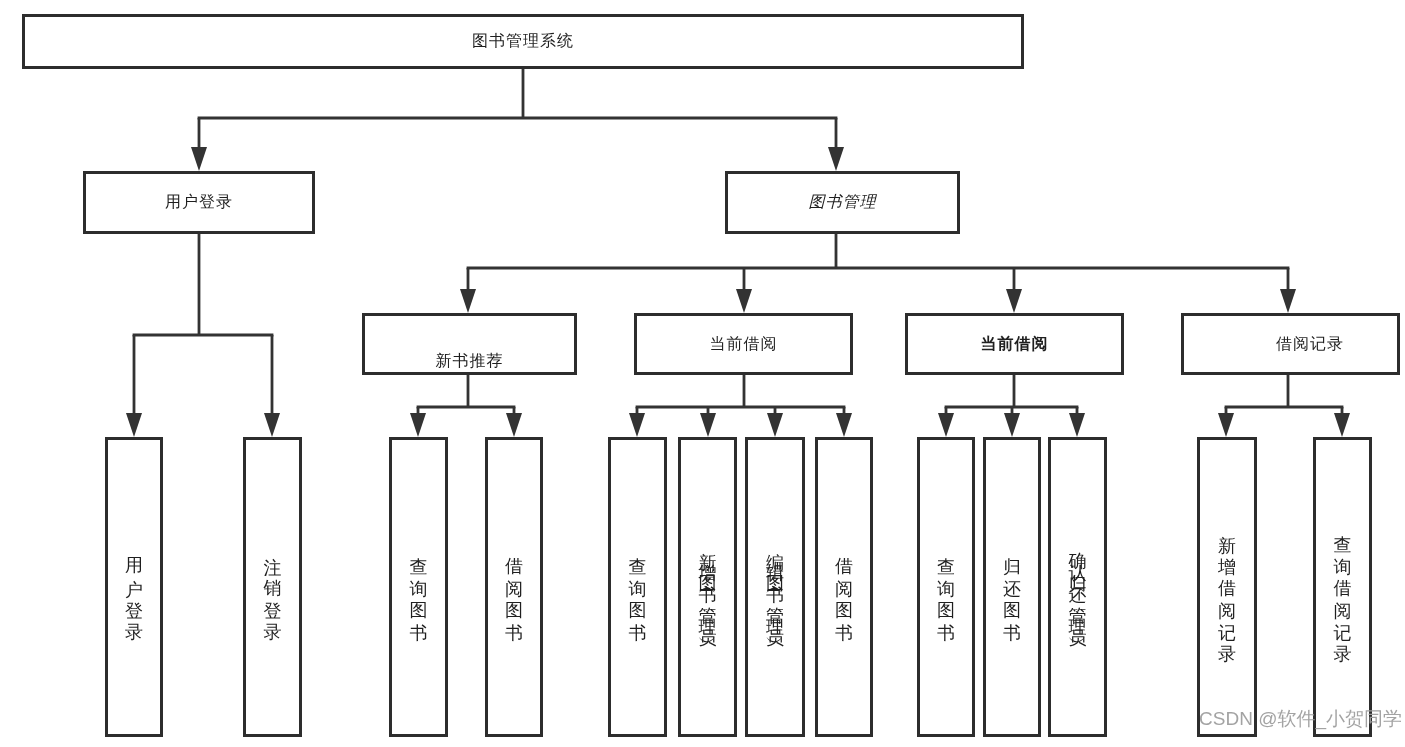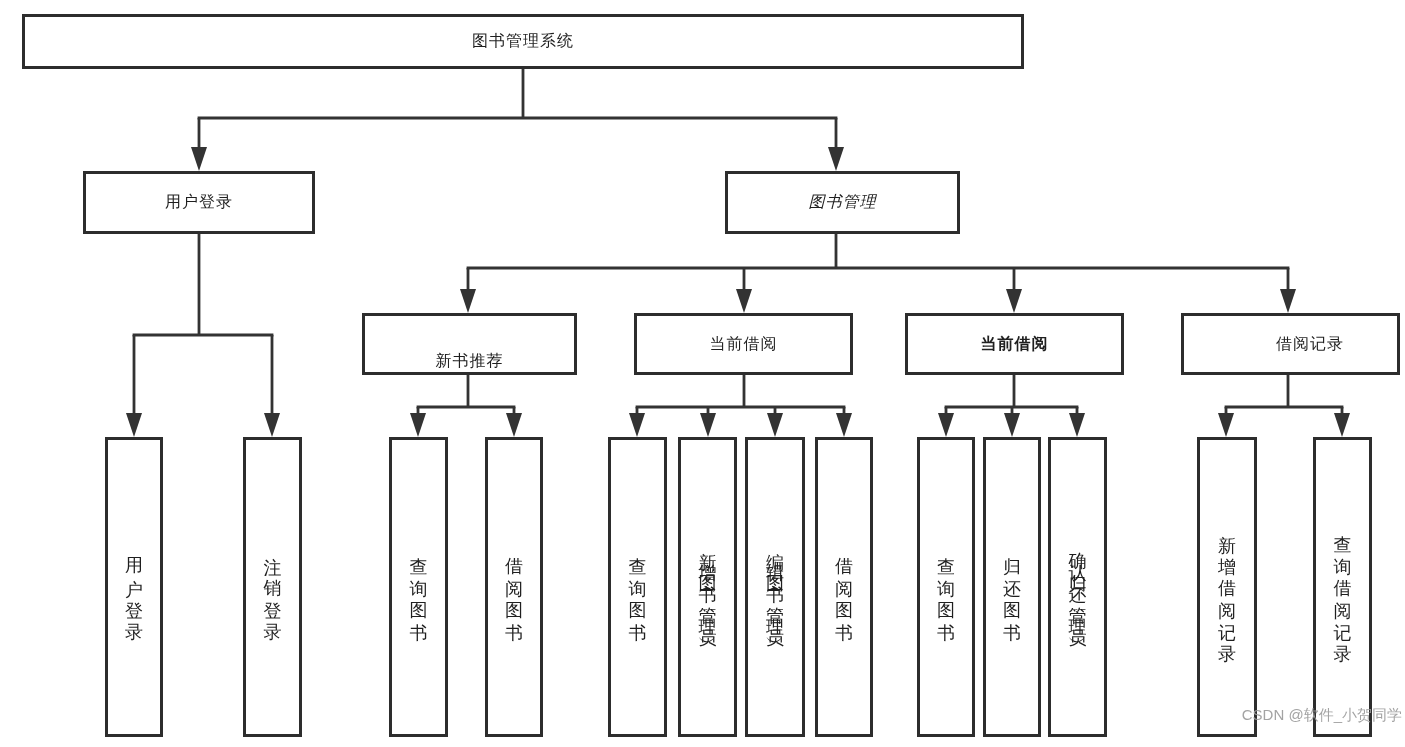--- a/index.html
+++ b/index.html
@@ -44,22 +44,22 @@
     letter-spacing: 22px;
     line-height: 1;
     white-space: nowrap;
   }
   .v-label.tight {
     letter-spacing: 11px;
   }
   .watermark {
     position: absolute;
     right: 3px;
-    bottom: 22px;
-    font-size: 15px;
+    bottom: 15px;
+    font-size: 19px;
     color: rgba(158, 158, 158, 0.95);
     z-index: 2;
     white-space: nowrap;
     margin-top: 14px;
   }
 </style>
 </head>
 <body>
 
 <div class="stage">

